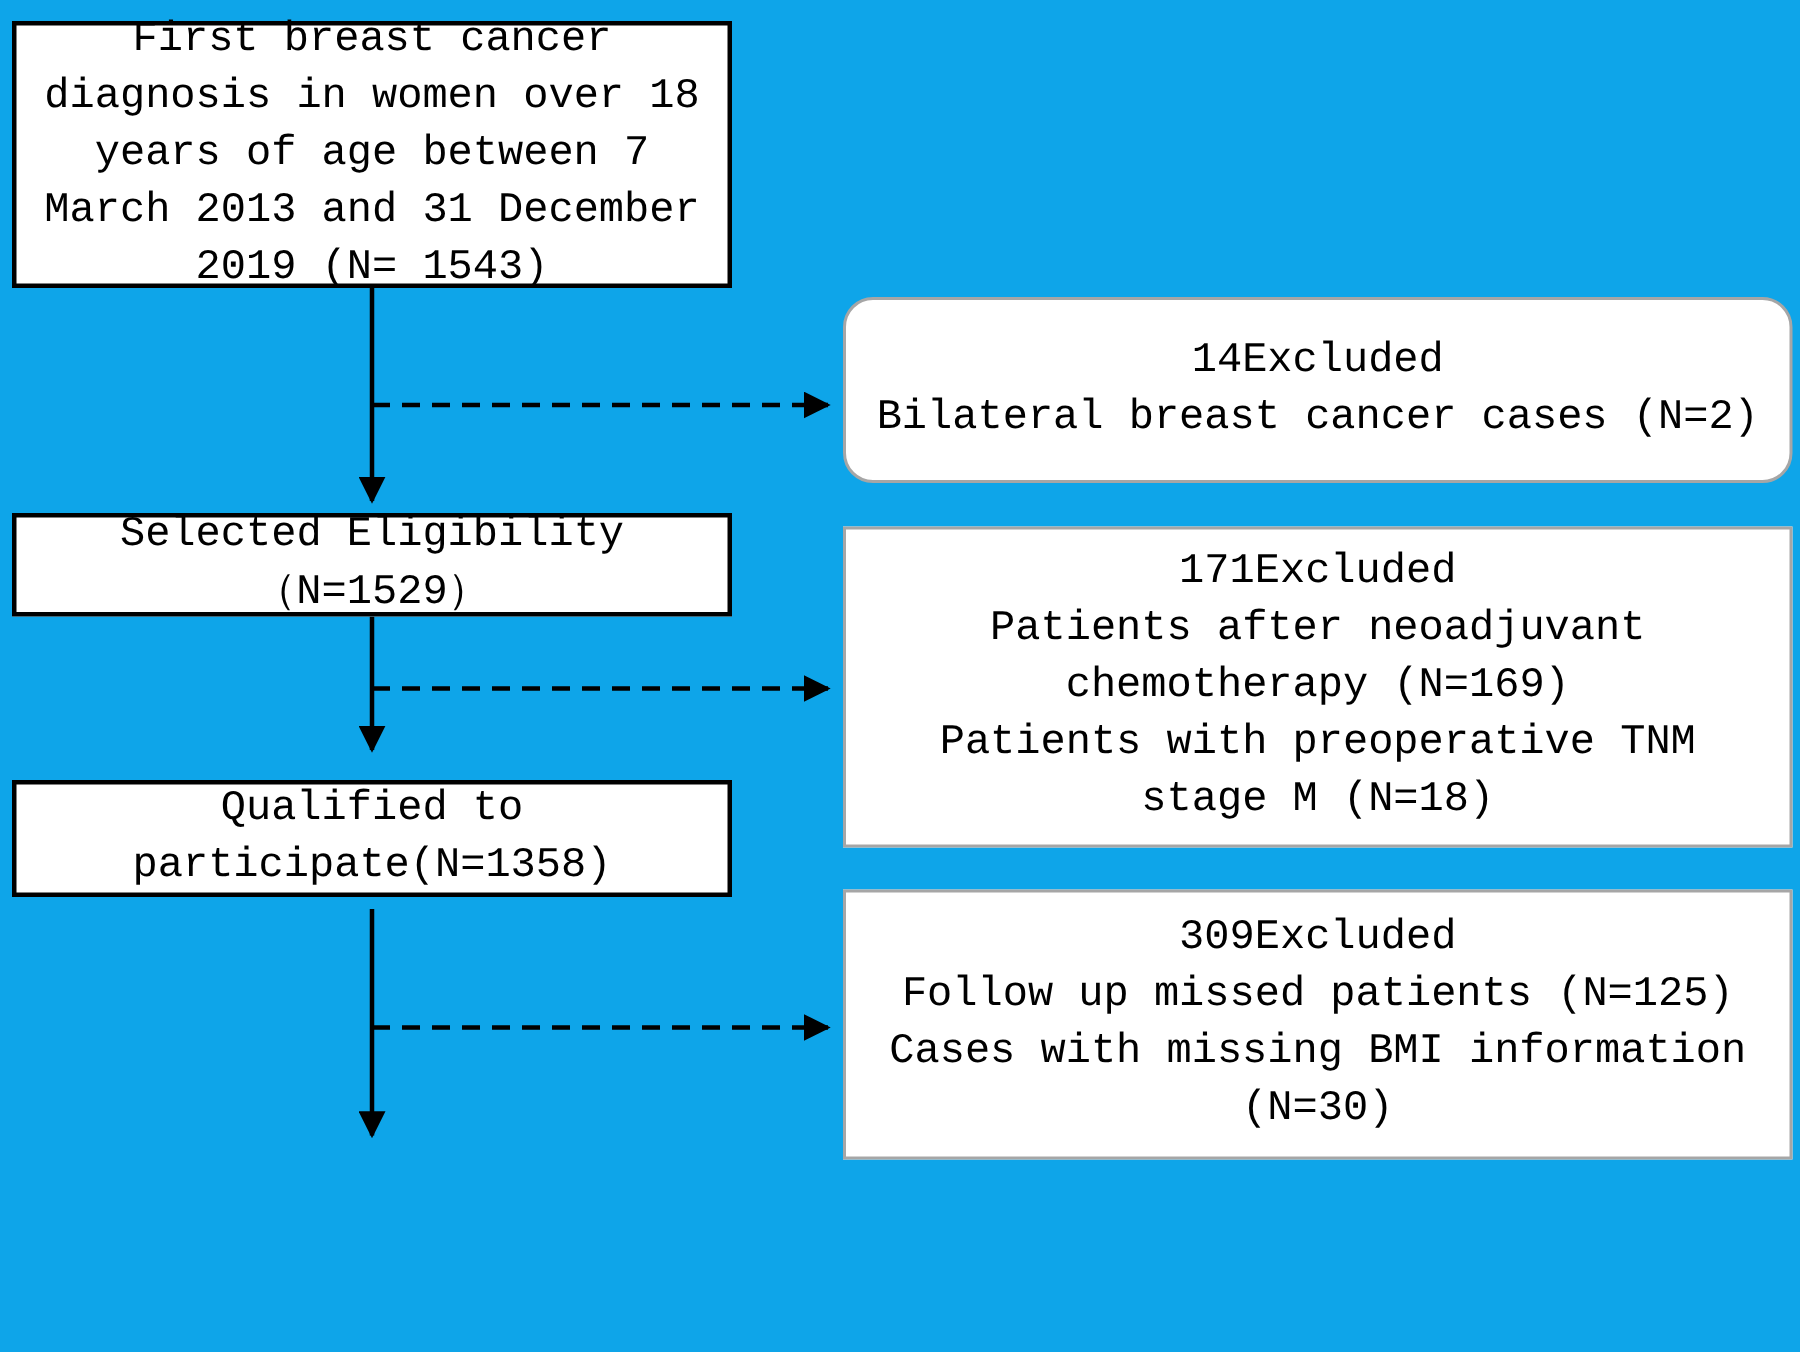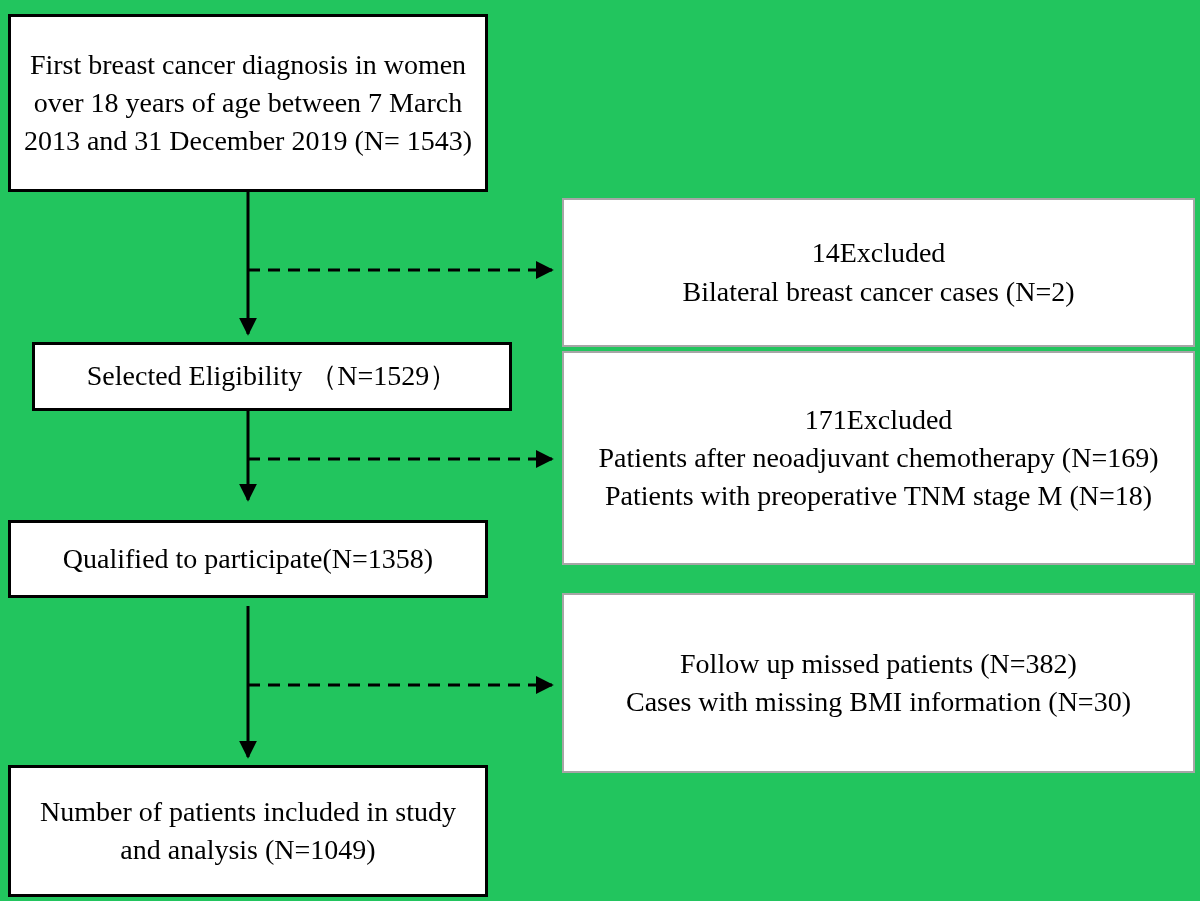--- a/index.html
+++ b/index.html
@@ -4,22 +4,22 @@
 <style>
   html, body {
     margin: 0;
     padding: 0;
     background: #ffffff;
   }
   #canvas {
     position: relative;
     width: 1200px;
     height: 901px;
-    background: #22c55e;
-    font-family: Liberation Serif, serif;
+    background: #0ea5e9;
+    font-family: Liberation Mono, monospace;
     color: #000000;
     overflow: hidden;
   }
   .box {
     position: absolute;
     background: #ffffff;
     display: flex;
     flex-direction: column;
     align-items: center;
     justify-content: center;
@@ -70,41 +70,39 @@
 
     <line x1="248" y1="270" x2="552" y2="270" stroke="#000000" stroke-width="3" stroke-dasharray="12 8" marker-end="url(#arrowhead)"></line>
     <line x1="248" y1="459" x2="552" y2="459" stroke="#000000" stroke-width="3" stroke-dasharray="12 8" marker-end="url(#arrowhead)"></line>
     <line x1="248" y1="685" x2="552" y2="685" stroke="#000000" stroke-width="3" stroke-dasharray="12 8" marker-end="url(#arrowhead)"></line>
   </svg>
 
   <div class="box main-box" style="top:14px; height:178px;">
     <div class="line">First breast cancer diagnosis in women over 18 years of age between 7 March 2013 and 31 December 2019 (N= 1543)</div>
   </div>
 
-  <div class="box main-box" style="top:342px; height:69px;margin-left:24px;">
+  <div class="box main-box" style="top:342px; height:69px;">
     <div class="line">Selected Eligibility （N=1529）</div>
   </div>
 
   <div class="box main-box" style="top:520px; height:78px;">
     <div class="line">Qualified to participate(N=1358)</div>
   </div>
 
-  <div class="box main-box" style="top:765px; height:132px;">
-    <div class="line">Number of patients included in study and analysis (N=1049)</div>
-  </div>
 
-  <div class="box excl-box" style="top:198px; height:149px;">
+  <div class="box excl-box" style="top:198px; height:124px;border-radius:20px;">
     <div class="line">14Excluded</div>
     <div class="line">Bilateral breast cancer cases (N=2)</div>
   </div>
 
   <div class="box excl-box" style="top:351px; height:214px;">
     <div class="line">171Excluded</div>
     <div class="line">Patients after neoadjuvant chemotherapy (N=169)</div>
     <div class="line">Patients with preoperative TNM stage M (N=18)</div>
   </div>
 
   <div class="box excl-box" style="top:593px; height:180px;">
-    <div class="line">Follow up missed patients (N=382)</div>
+    <div class="line">309Excluded</div>
+    <div class="line">Follow up missed patients (N=125)</div>
     <div class="line">Cases with missing BMI information (N=30)</div>
   </div>
 
 </div>
 
 </body></html>

